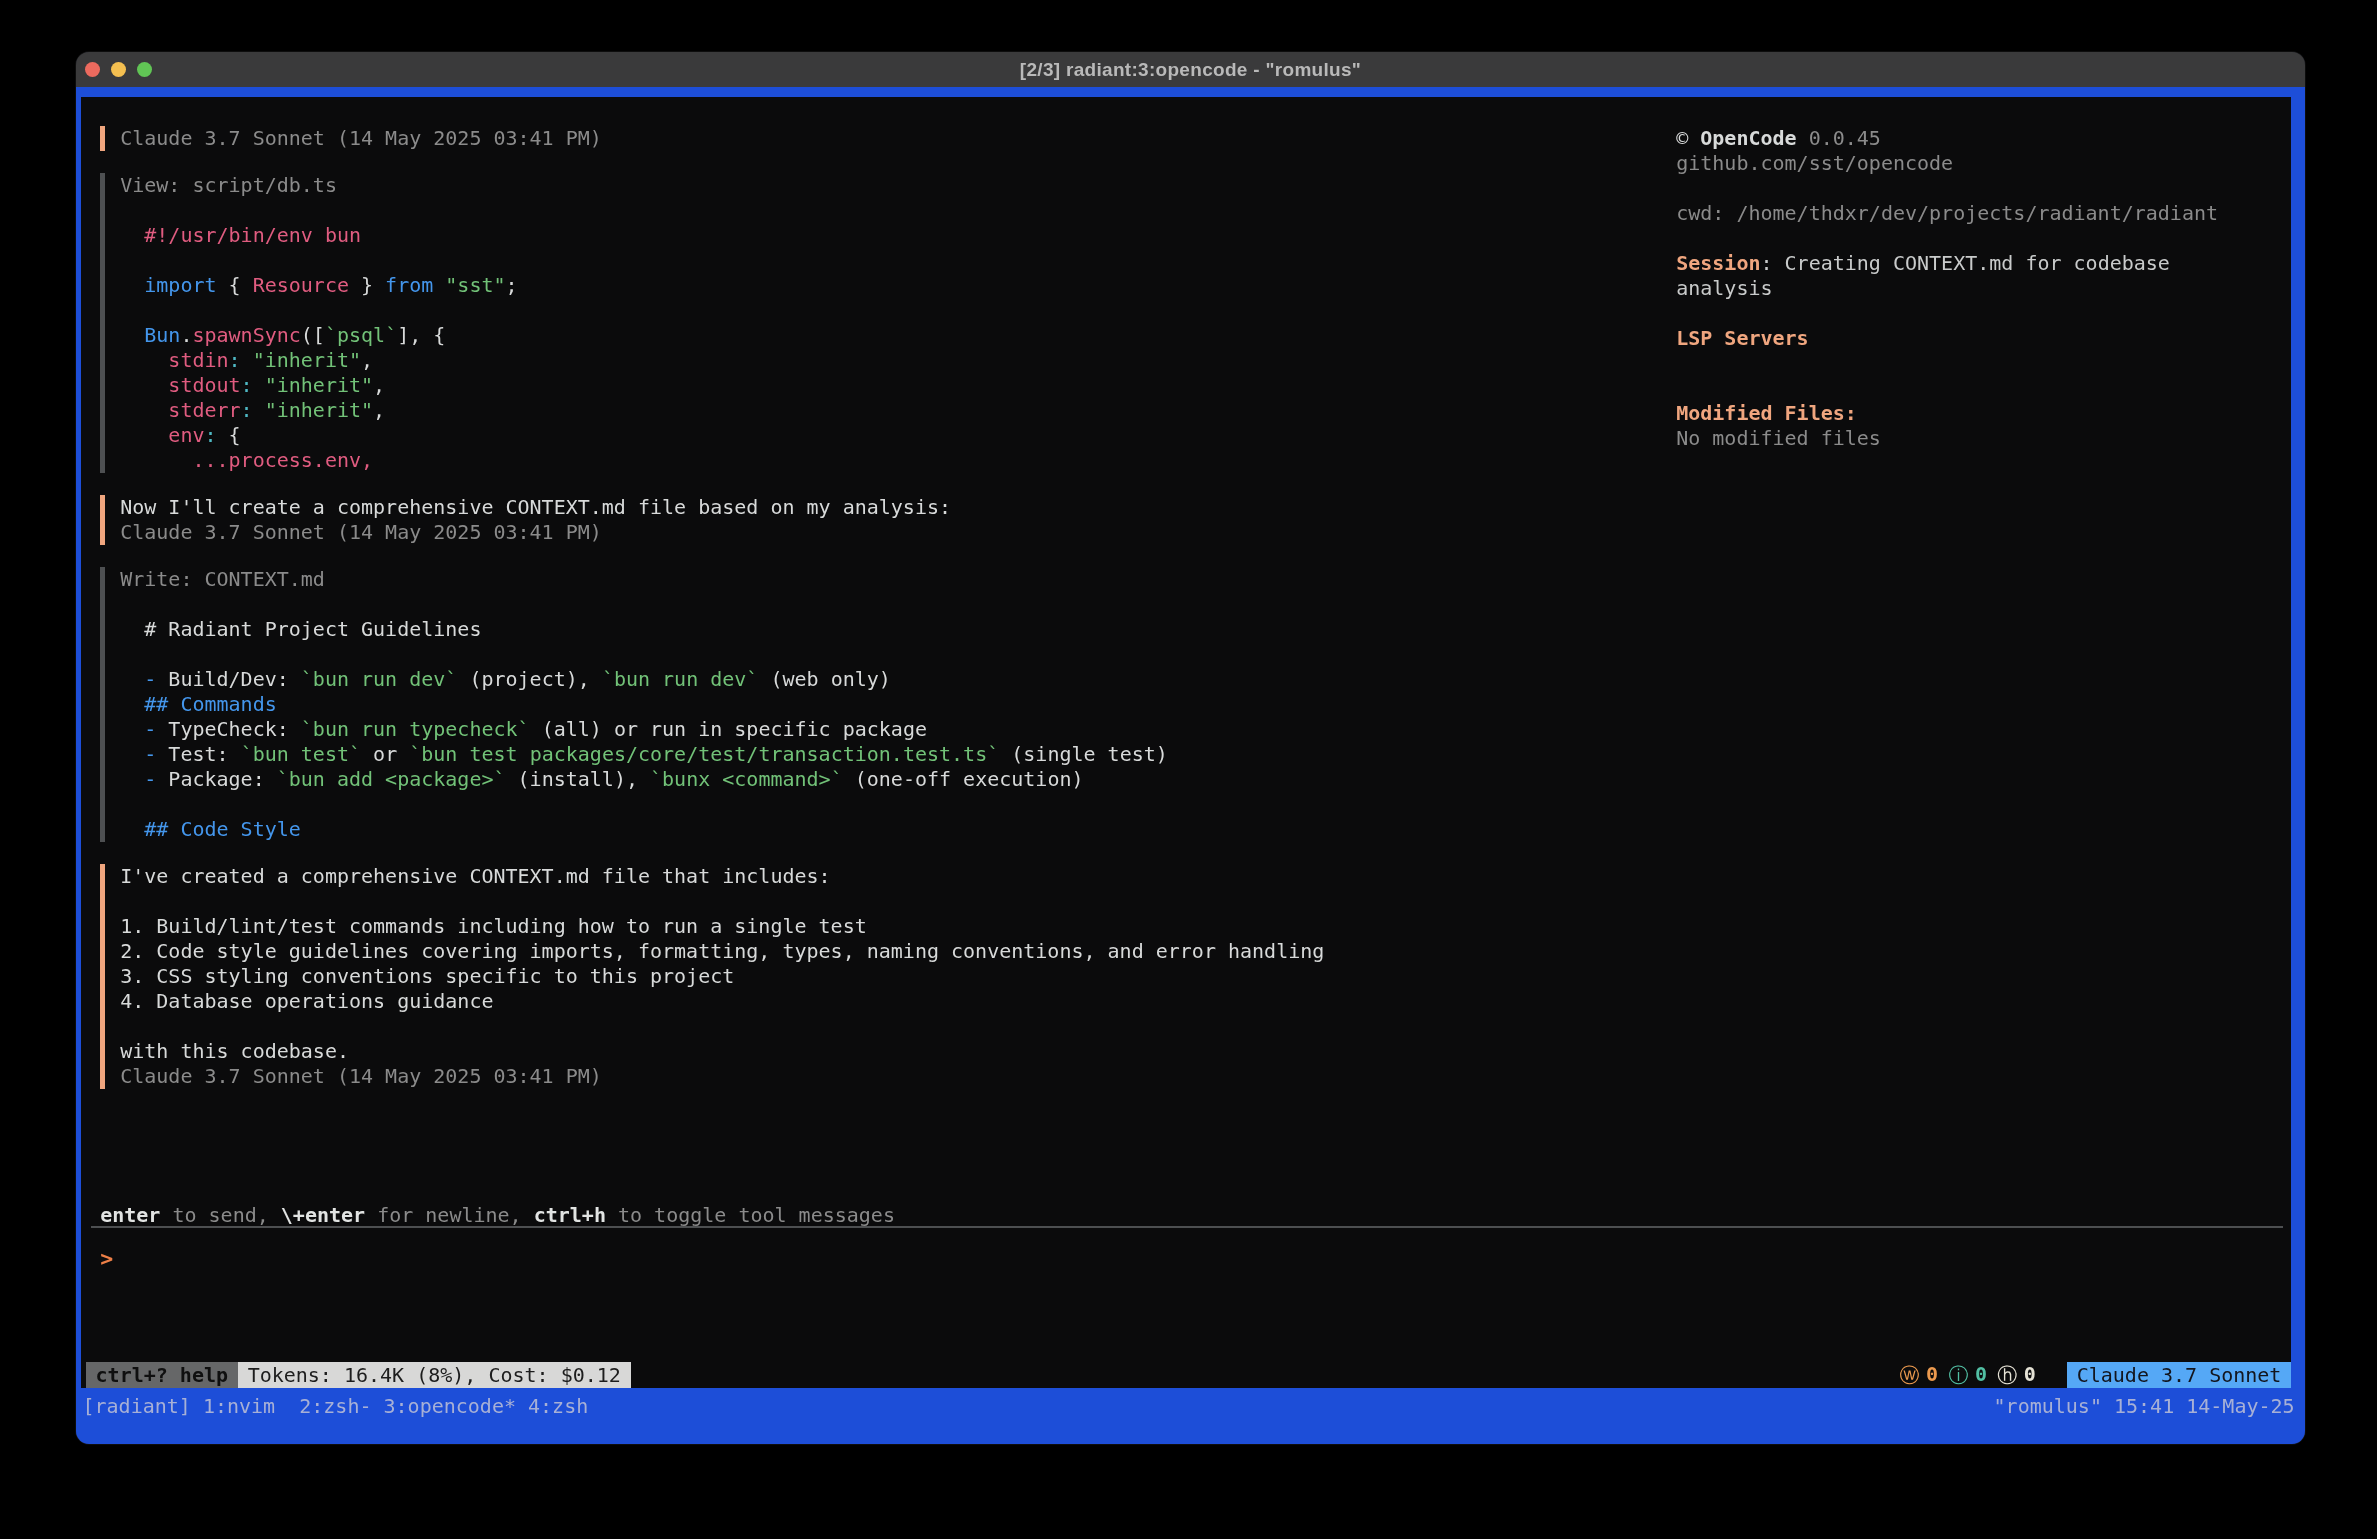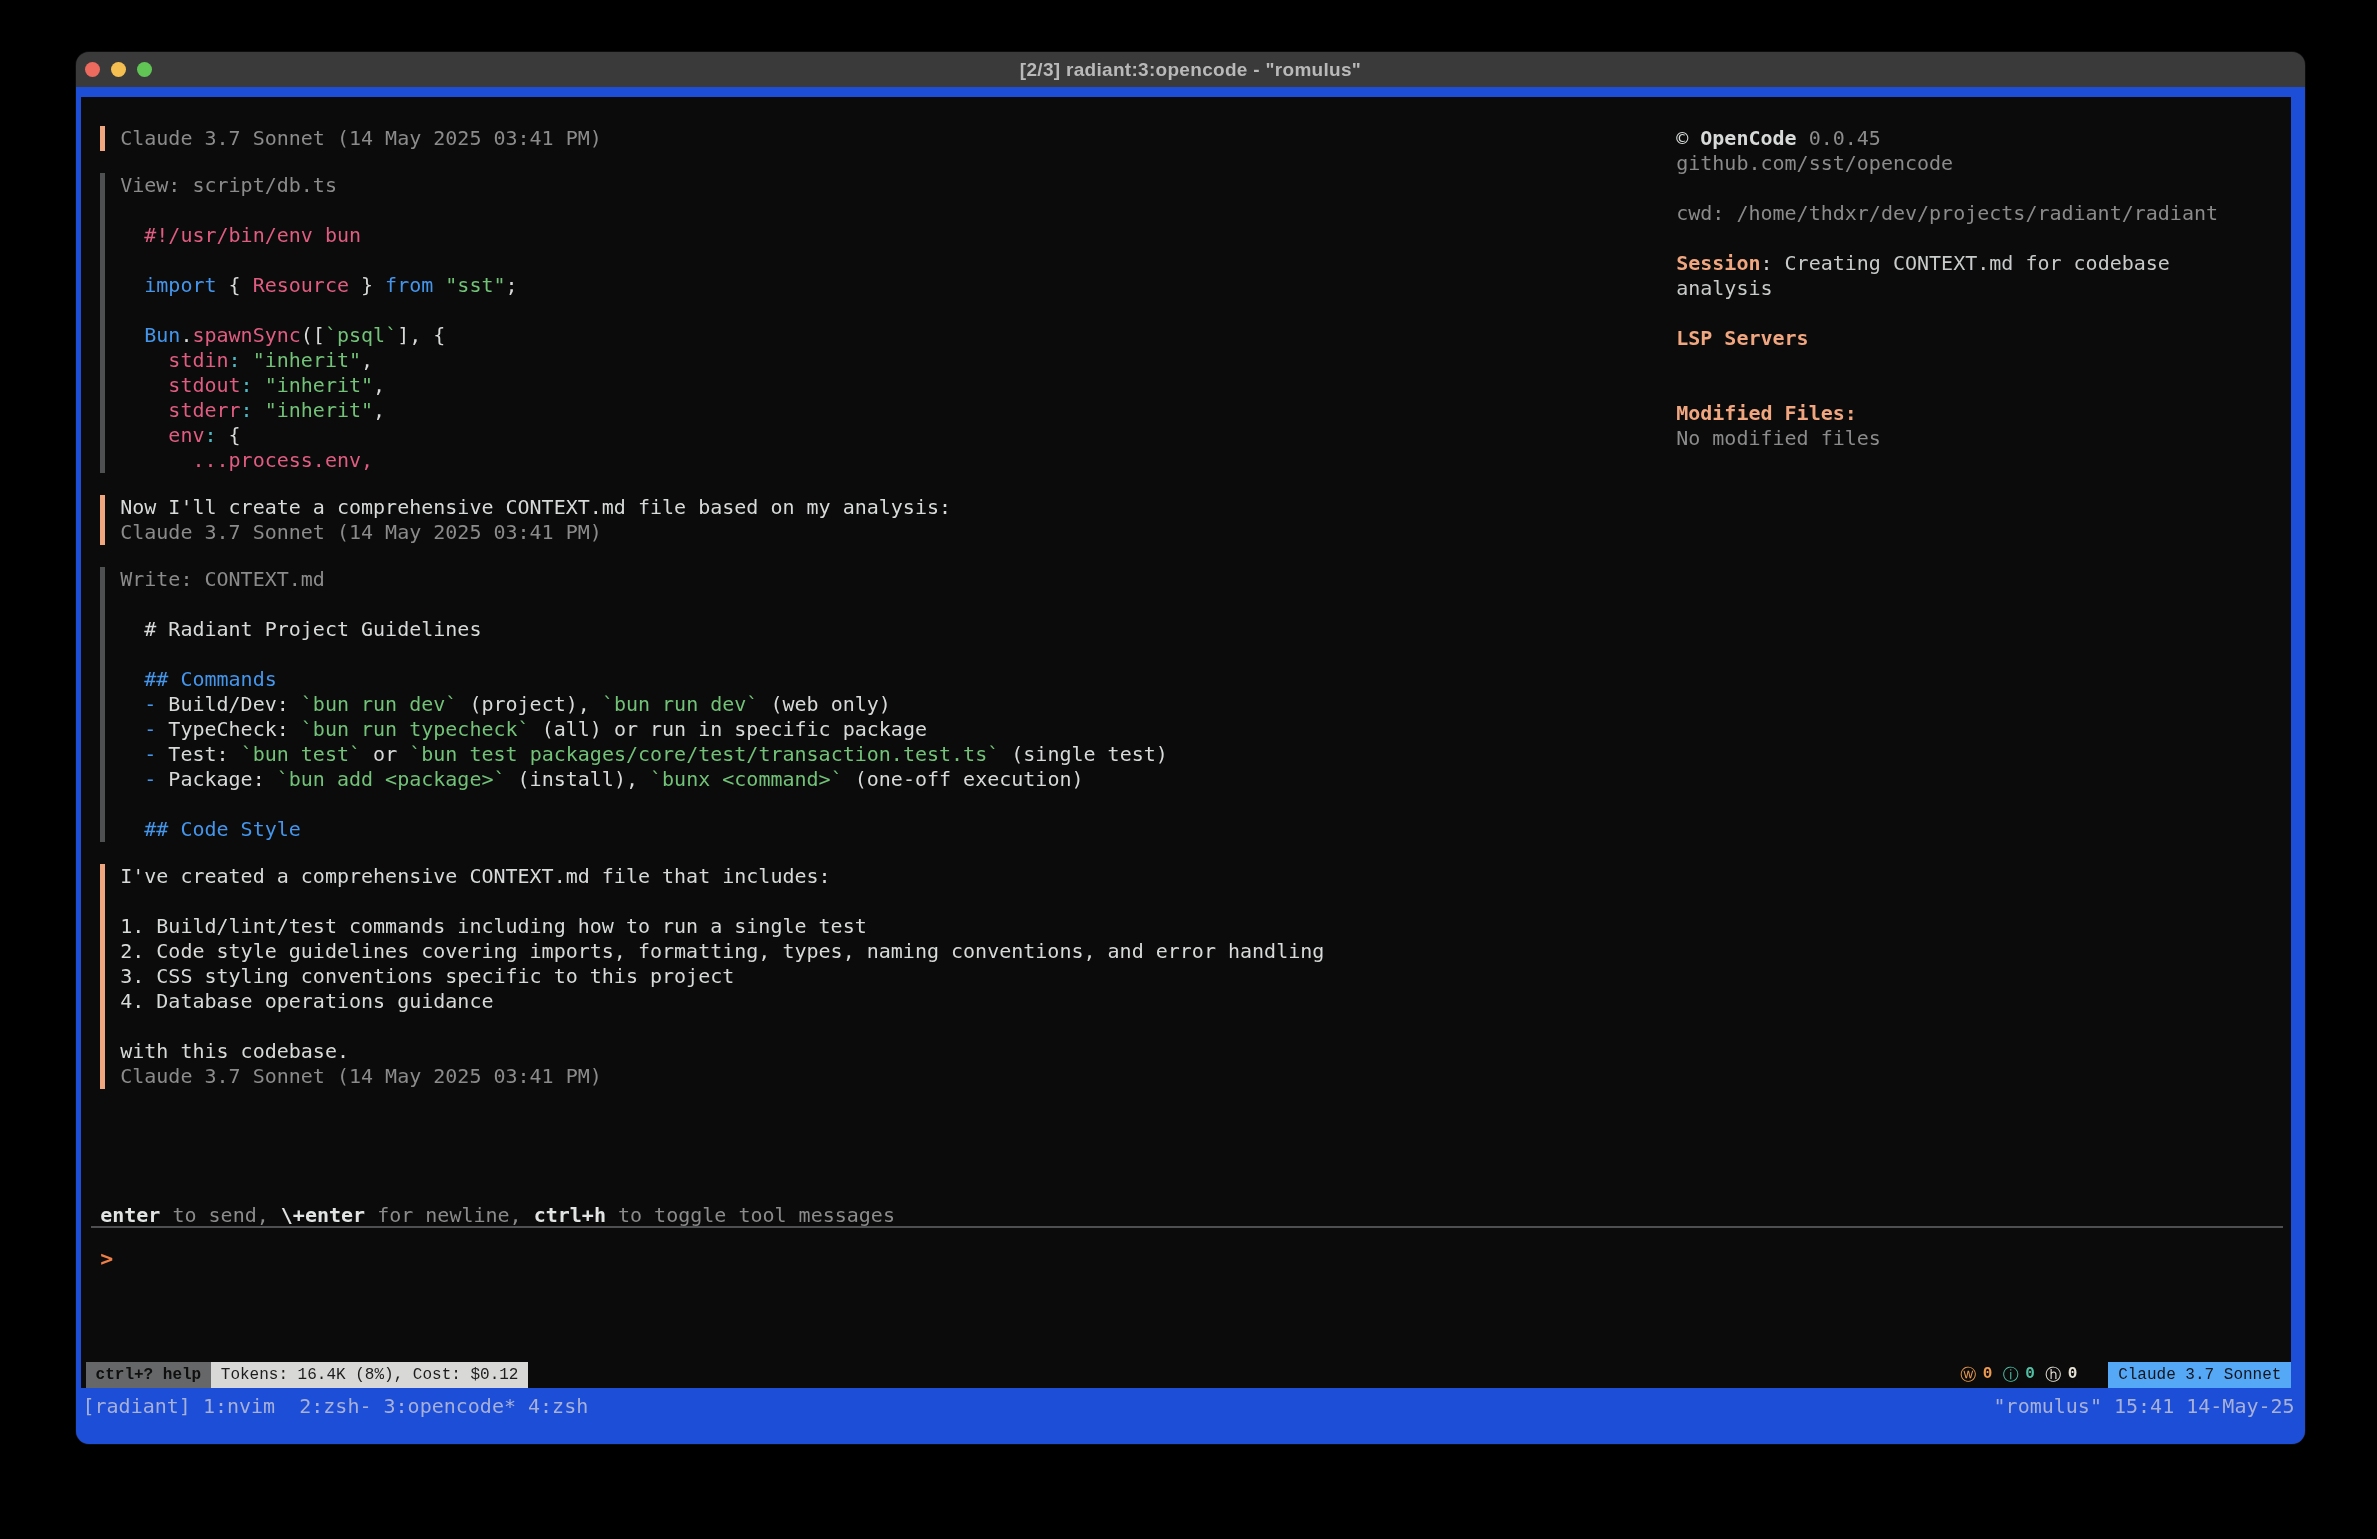--- a/index.html
+++ b/index.html
@@ -36,21 +36,21 @@
   .block { border-left:5.2px solid #4e5052; padding-left:15px; margin-bottom:22px; }
   .block.orange { border-left-color:#f0a67f; }
   .block.gray { border-left-color:#4e5052; }
   .sidebar { position:absolute; left:1595px; top:29px; width:613px; }
   .helpline { position:absolute; left:19px; top:1106px; height:25px; line-height:25px; white-space:pre; }
   .divider { position:absolute; left:9.8px; right:7.8px; top:1129px; height:2px; background:#4d4f51; }
   .promptline { position:absolute; left:19px; top:1148px; height:27px; line-height:27px; }
   .prompt-chevron { color:#ed7f47; font-weight:bold; font-size:21.5px; }
   .statusbar {
     position:absolute; left:0; right:0; bottom:0; height:26px;
-    display:flex; justify-content:space-between; align-items:stretch; font-size:16px;font-family:Liberation Mono, monospace;
+    display:flex; justify-content:space-between; align-items:stretch; font-size:20px;
   }
   .chips { display:flex; padding-left:4.6px; }
   .chip { display:inline-block; line-height:26px; padding:0 9.8px; white-space:pre; }
   .help-chip { background:#666768; color:#0f0f0f; font-weight:bold; }
   .tokens-chip { background:#d8d8d7; color:#1d1d1d; }
   .sb-right { display:flex; align-items:stretch; }
   .diags { display:flex; align-items:center; gap:10.4px; margin-right:31px; }
   .diag { display:inline-flex; gap:6.5px; }
   .model-badge { background:#55a8f6; color:#13151d; line-height:26px; padding:0 9.8px; font-weight:500; white-space:pre; }
   .tmux {
@@ -109,22 +109,22 @@
           </div>
           <div class="block orange">
             <div class="tline"><span class="c-white">Now I'll create a comprehensive CONTEXT.md file based on my analysis:</span></div>
             <div class="tline"><span class="c-gray">Claude 3.7 Sonnet (14 May 2025 03:41 PM)</span></div>
           </div>
           <div class="block gray">
             <div class="tline"><span class="c-gray">Write: CONTEXT.md</span></div>
             <div class="tline">&nbsp;</div>
             <div class="tline"><span class="c-white">  # Radiant Project Guidelines</span></div>
             <div class="tline">&nbsp;</div>
+            <div class="tline"><span class="c-white">  </span><span class="c-blue">-</span><span class="c-white"> Build/Dev: </span><span class="c-green">`bun run dev`</span><span class="c-white"> (project), </span><span class="c-green">`bun run dev`</span><span class="c-white"> (web only)</span></div>
             <div class="tline"><span class="c-blue">  ## Commands</span></div>
-            <div class="tline"><span class="c-white">  </span><span class="c-blue">-</span><span class="c-white"> Build/Dev: </span><span class="c-green">`bun run dev`</span><span class="c-white"> (project), </span><span class="c-green">`bun run dev`</span><span class="c-white"> (web only)</span></div>
             <div class="tline"><span class="c-white">  </span><span class="c-blue">-</span><span class="c-white"> TypeCheck: </span><span class="c-green">`bun run typecheck`</span><span class="c-white"> (all) or run in specific package</span></div>
             <div class="tline"><span class="c-white">  </span><span class="c-blue">-</span><span class="c-white"> Test: </span><span class="c-green">`bun test`</span><span class="c-white"> or </span><span class="c-green">`bun test packages/core/test/transaction.test.ts`</span><span class="c-white"> (single test)</span></div>
             <div class="tline"><span class="c-white">  </span><span class="c-blue">-</span><span class="c-white"> Package: </span><span class="c-green">`bun add &lt;package&gt;`</span><span class="c-white"> (install), </span><span class="c-green">`bunx &lt;command&gt;`</span><span class="c-white"> (one-off execution)</span></div>
             <div class="tline">&nbsp;</div>
             <div class="tline"><span class="c-blue">  ## Code Style</span></div>
           </div>
           <div class="block orange">
             <div class="tline"><span class="c-white">I've created a comprehensive CONTEXT.md file that includes:</span></div>
             <div class="tline">&nbsp;</div>
             <div class="tline"><span class="c-white">1. Build/lint/test commands including how to run a single test</span></div>

